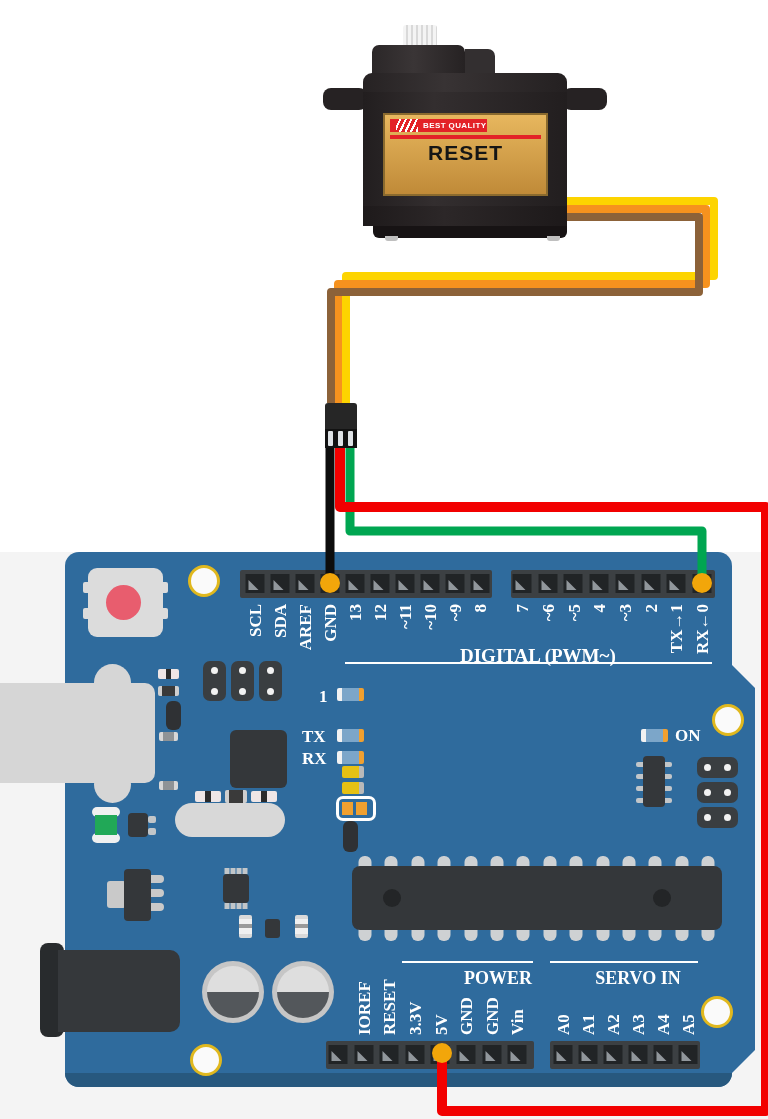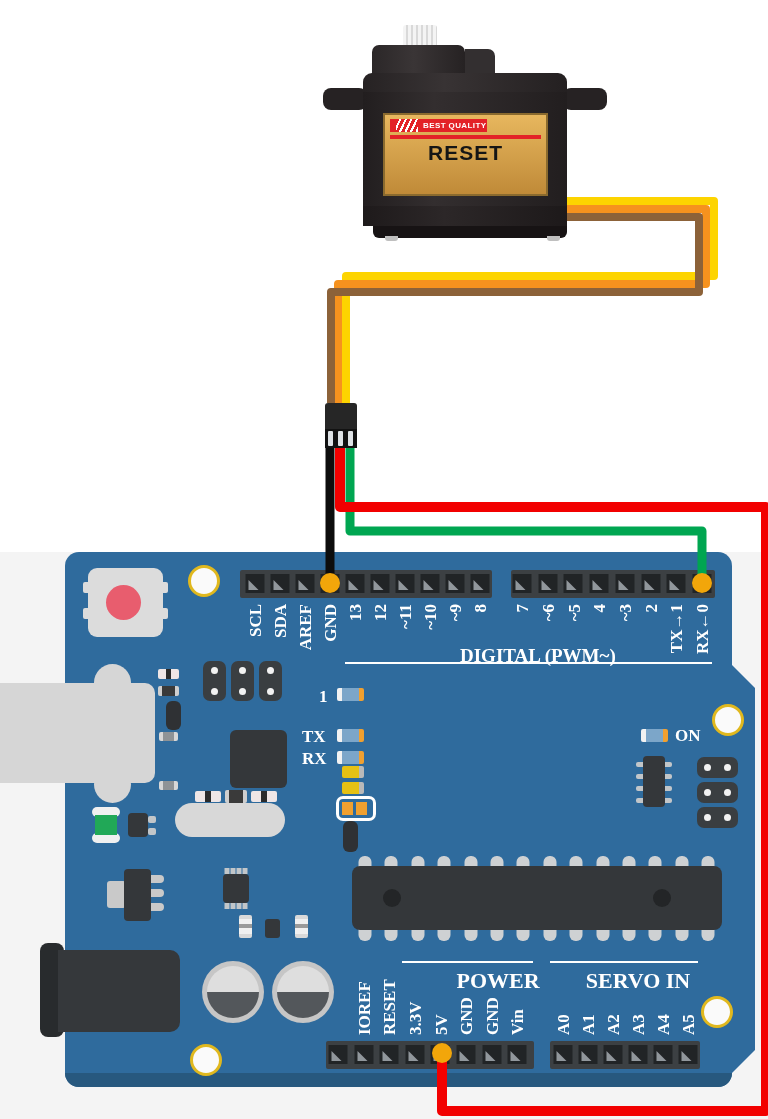--- a/index.html
+++ b/index.html
@@ -18,21 +18,21 @@
 
   .pin-strip{background:#3c4043;height:28px;border-radius:2px;}
   .pin{position:absolute;top:4px;width:19px;height:19px;background:#212426;transform:translateX(-50%);}
   .pin::after{content:'';position:absolute;left:3px;bottom:3px;width:0;height:0;
               border-left:10px solid #91979c;border-top:10px solid transparent;}
 
   .vlabel{position:absolute;color:#fff;font-weight:700;font-size:17px;line-height:17px;white-space:nowrap;
           transform-origin:0 0;}
   .vdown{transform:rotate(-90deg) translateX(-100%);}
   .vup{transform:rotate(-90deg);}
-  .hlabel{position:absolute;color:#fff;font-weight:700;font-size:22px;white-space:nowrap;}
+  .hlabel{position:absolute;color:#fff;font-weight:700;font-size:18px;white-space:nowrap;}
   .wline{position:absolute;height:2px;background:#fff;}
 
   .pill-v{position:absolute;width:23px;height:40px;background:#3a3e41;border-radius:7px;}
   .pill-v::before,.pill-v::after{content:'';position:absolute;left:8px;width:7px;height:7px;border-radius:50%;background:#f2f2f2;}
   .pill-v::before{top:6px;} .pill-v::after{bottom:6px;}
   .pill-h{position:absolute;width:41px;height:21px;background:#3a3e41;border-radius:7px;}
   .pill-h::before,.pill-h::after{content:'';position:absolute;top:7px;width:7px;height:7px;border-radius:50%;background:#f2f2f2;}
   .pill-h::before{left:7px;} .pill-h::after{right:7px;}
 
   .led{position:absolute;display:flex;height:13px;}

